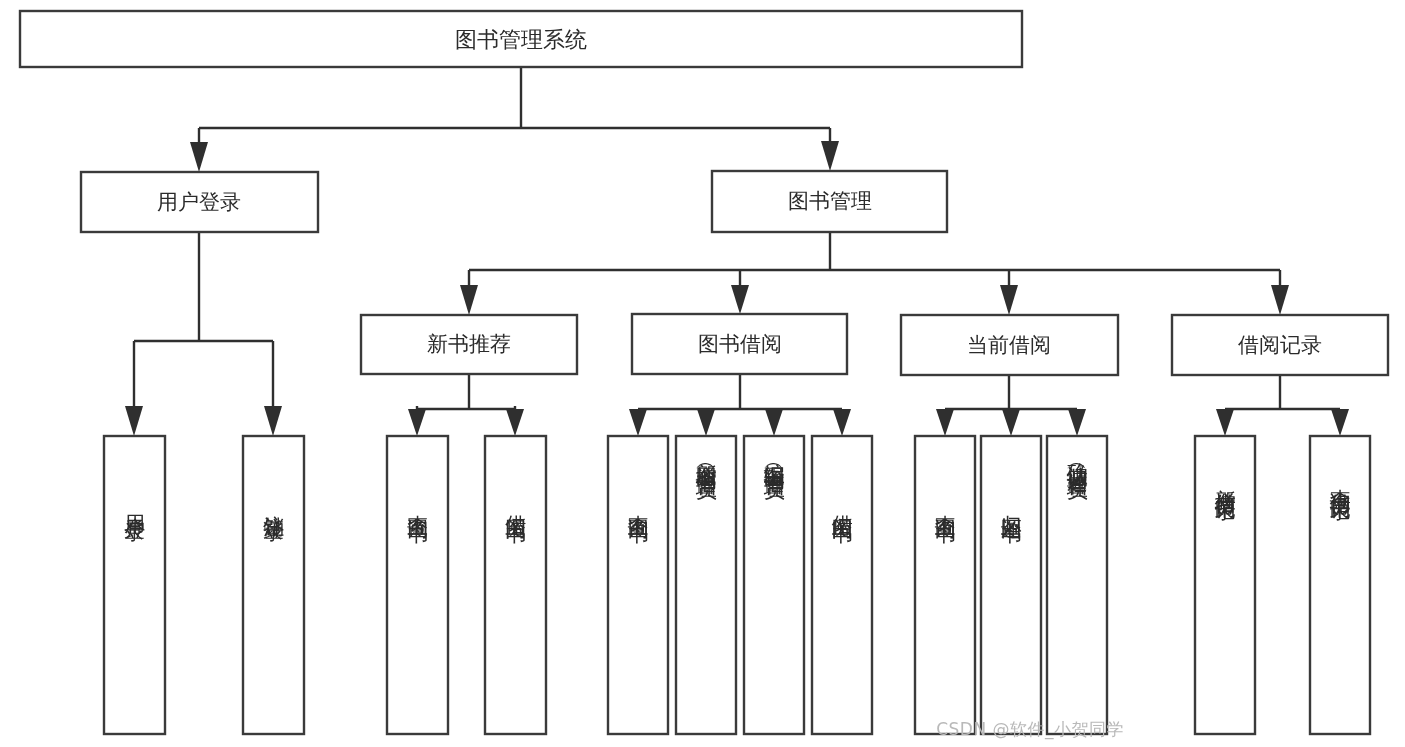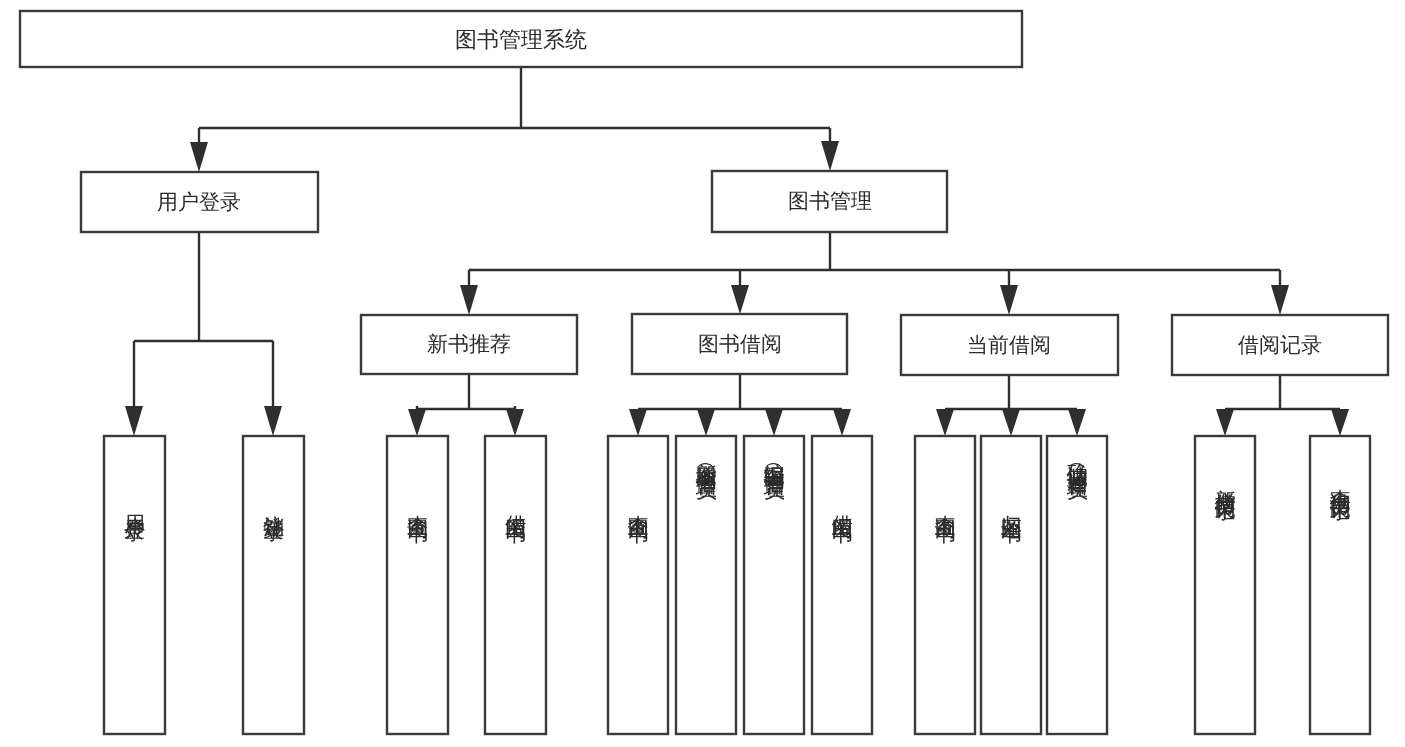--- a/index.html
+++ b/index.html
@@ -243,14 +243,15 @@
   </div>
 
   <div class="leaf-label-box" style="left:1195px; top:436px; width:60px; height:298px; padding-top:36px;">
     <span class="leaf-label-text">新增借阅记录</span>
   </div>
 
   <div class="leaf-label-box" style="left:1310px; top:436px; width:60px; height:298px; padding-top:36px;">
     <span class="leaf-label-text">查询借阅记录</span>
   </div>
 
+  <div class="watermark">CSDN @软件_小贺同学</div>
 
 </div>
 
 </body></html>

